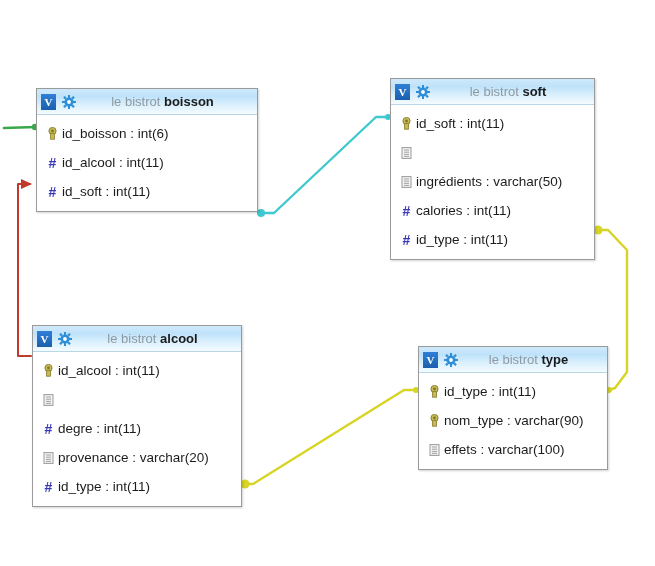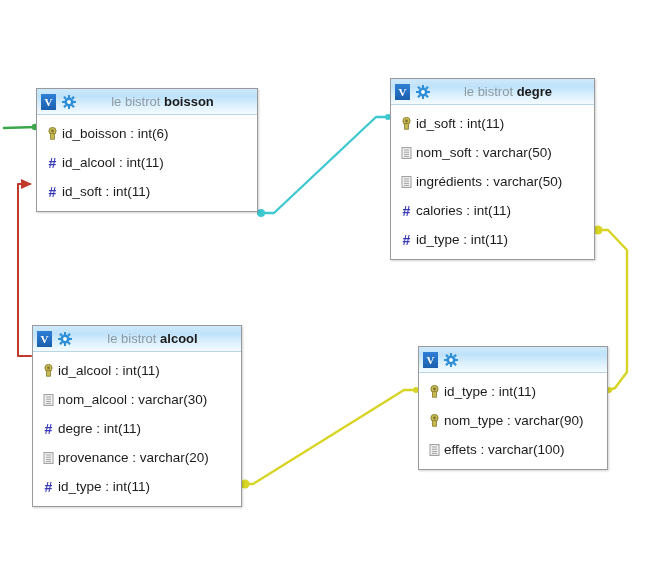--- a/index.html
+++ b/index.html
@@ -206,21 +206,21 @@
                 <rect x="6" y="11" width="2" height="3"></rect>
                 <rect x="0" y="6" width="3" height="2"></rect>
                 <rect x="11" y="6" width="3" height="2"></rect>
                 <rect x="1.6" y="1.6" width="2.6" height="2.2" transform="rotate(45 2.9 2.7)"></rect>
                 <rect x="9.8" y="10.2" width="2.6" height="2.2" transform="rotate(45 11.1 11.3)"></rect>
                 <rect x="9.8" y="1.6" width="2.6" height="2.2" transform="rotate(-45 11.1 2.7)"></rect>
                 <rect x="1.6" y="10.2" width="2.6" height="2.2" transform="rotate(-45 2.9 11.3)"></rect>
               </g>
               <circle cx="7" cy="7" r="1.9" fill="#ffffff"></circle>
             </svg></span>
-          <span class="hdr-title"><span class="hdr-schema">le bistrot</span><span>&nbsp;</span><span class="hdr-name">degre</span></span>
+          <span class="hdr-title"><span class="hdr-schema">le bistrot</span><span>&nbsp;</span><span class="hdr-name">soft</span></span>
         </div>
         <div class="entity-body">
           <div class="field">
             <span class="field-icon">
               <svg width="11" height="13" viewBox="0 0 11 13">
                 <ellipse cx="5.5" cy="4" rx="3.6" ry="3.6" fill="#c9bb55" stroke="#8d8230" stroke-width="1"></ellipse>
                 <ellipse cx="5.5" cy="4" rx="1.4" ry="1.4" fill="#7e7430"></ellipse>
                 <rect x="3.6" y="6.6" width="3.8" height="5.6" fill="#c9bb55" stroke="#8d8230" stroke-width="0.9"></rect>
               </svg>
             </span>
@@ -229,21 +229,20 @@
           <div class="field">
             <span class="field-icon">
               <svg width="11" height="12" viewBox="0 0 11 12">
                 <rect x="1" y="0.6" width="9" height="10.8" fill="#f2f2f2" stroke="#9a9a9a" stroke-width="1"></rect>
                 <line x1="3" y1="3" x2="8" y2="3" stroke="#9a9a9a" stroke-width="0.9"></line>
                 <line x1="3" y1="5.2" x2="8" y2="5.2" stroke="#9a9a9a" stroke-width="0.9"></line>
                 <line x1="3" y1="7.4" x2="8" y2="7.4" stroke="#9a9a9a" stroke-width="0.9"></line>
                 <line x1="3" y1="9.4" x2="8" y2="9.4" stroke="#9a9a9a" stroke-width="0.9"></line>
               </svg>
             </span>
-            <span class="field-text">nom_soft : varchar(50)</span>
           </div>
           <div class="field">
             <span class="field-icon">
               <svg width="11" height="12" viewBox="0 0 11 12">
                 <rect x="1" y="0.6" width="9" height="10.8" fill="#f2f2f2" stroke="#9a9a9a" stroke-width="1"></rect>
                 <line x1="3" y1="3" x2="8" y2="3" stroke="#9a9a9a" stroke-width="0.9"></line>
                 <line x1="3" y1="5.2" x2="8" y2="5.2" stroke="#9a9a9a" stroke-width="0.9"></line>
                 <line x1="3" y1="7.4" x2="8" y2="7.4" stroke="#9a9a9a" stroke-width="0.9"></line>
                 <line x1="3" y1="9.4" x2="8" y2="9.4" stroke="#9a9a9a" stroke-width="0.9"></line>
               </svg>
@@ -297,21 +296,20 @@
           <div class="field">
             <span class="field-icon">
               <svg width="11" height="12" viewBox="0 0 11 12">
                 <rect x="1" y="0.6" width="9" height="10.8" fill="#f2f2f2" stroke="#9a9a9a" stroke-width="1"></rect>
                 <line x1="3" y1="3" x2="8" y2="3" stroke="#9a9a9a" stroke-width="0.9"></line>
                 <line x1="3" y1="5.2" x2="8" y2="5.2" stroke="#9a9a9a" stroke-width="0.9"></line>
                 <line x1="3" y1="7.4" x2="8" y2="7.4" stroke="#9a9a9a" stroke-width="0.9"></line>
                 <line x1="3" y1="9.4" x2="8" y2="9.4" stroke="#9a9a9a" stroke-width="0.9"></line>
               </svg>
             </span>
-            <span class="field-text">nom_alcool : varchar(30)</span>
           </div>
           <div class="field">
             <span class="field-icon">
               <span class="fk-hash">#</span>
             </span>
             <span class="field-text">degre : int(11)</span>
           </div>
           <div class="field">
             <span class="field-icon">
               <svg width="11" height="12" viewBox="0 0 11 12">
@@ -342,20 +340,21 @@
                 <rect x="6" y="11" width="2" height="3"></rect>
                 <rect x="0" y="6" width="3" height="2"></rect>
                 <rect x="11" y="6" width="3" height="2"></rect>
                 <rect x="1.6" y="1.6" width="2.6" height="2.2" transform="rotate(45 2.9 2.7)"></rect>
                 <rect x="9.8" y="10.2" width="2.6" height="2.2" transform="rotate(45 11.1 11.3)"></rect>
                 <rect x="9.8" y="1.6" width="2.6" height="2.2" transform="rotate(-45 11.1 2.7)"></rect>
                 <rect x="1.6" y="10.2" width="2.6" height="2.2" transform="rotate(-45 2.9 11.3)"></rect>
               </g>
               <circle cx="7" cy="7" r="1.9" fill="#ffffff"></circle>
             </svg></span>
+          <span class="hdr-title"><span class="hdr-schema">le bistrot</span><span>&nbsp;</span><span class="hdr-name">type</span></span>
         </div>
         <div class="entity-body">
           <div class="field">
             <span class="field-icon">
               <svg width="11" height="13" viewBox="0 0 11 13">
                 <ellipse cx="5.5" cy="4" rx="3.6" ry="3.6" fill="#c9bb55" stroke="#8d8230" stroke-width="1"></ellipse>
                 <ellipse cx="5.5" cy="4" rx="1.4" ry="1.4" fill="#7e7430"></ellipse>
                 <rect x="3.6" y="6.6" width="3.8" height="5.6" fill="#c9bb55" stroke="#8d8230" stroke-width="0.9"></rect>
               </svg>
             </span>

